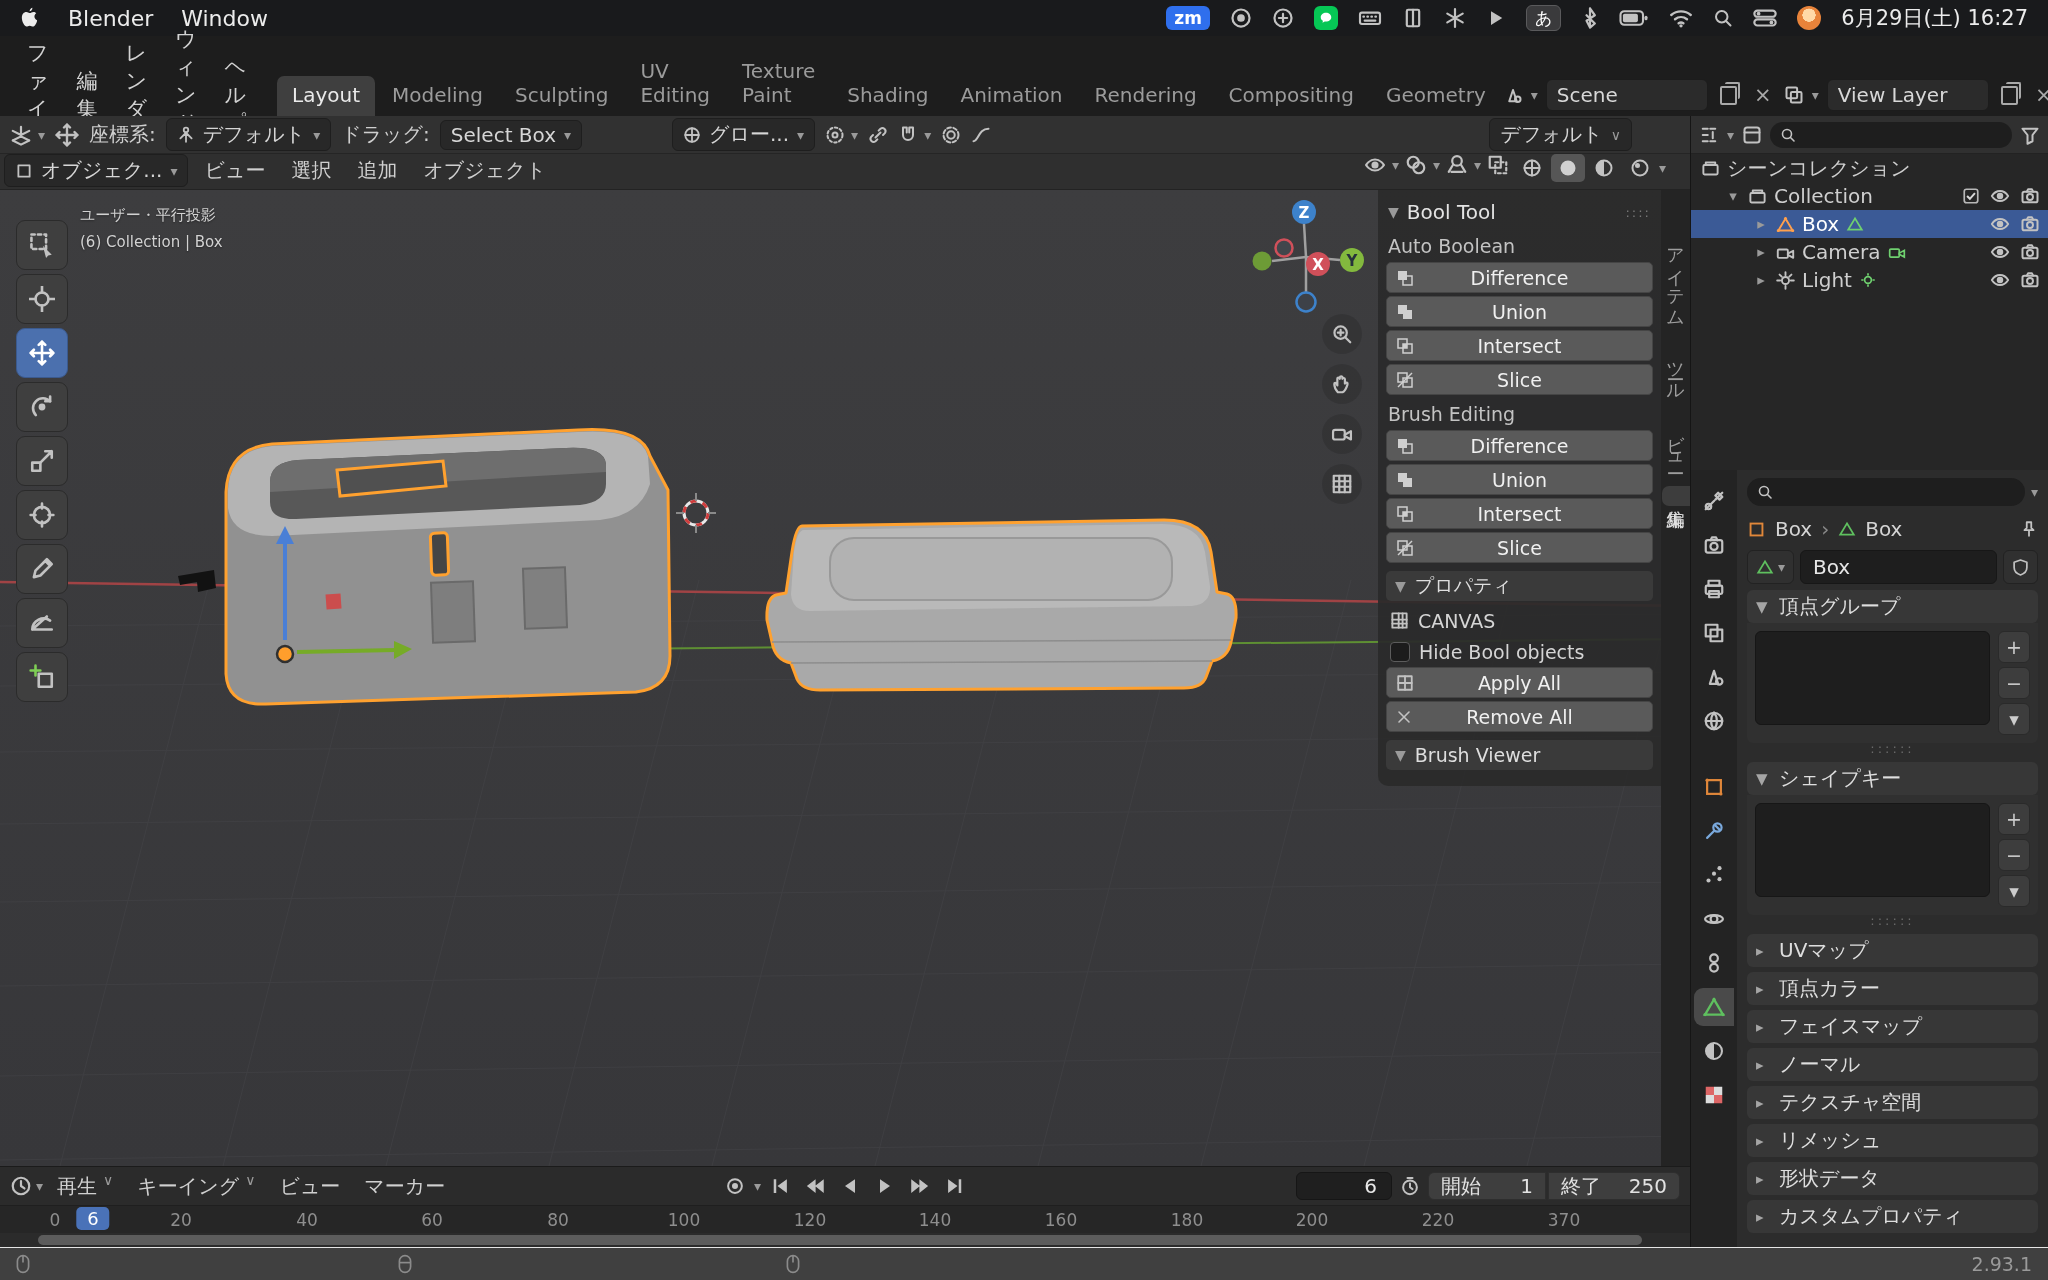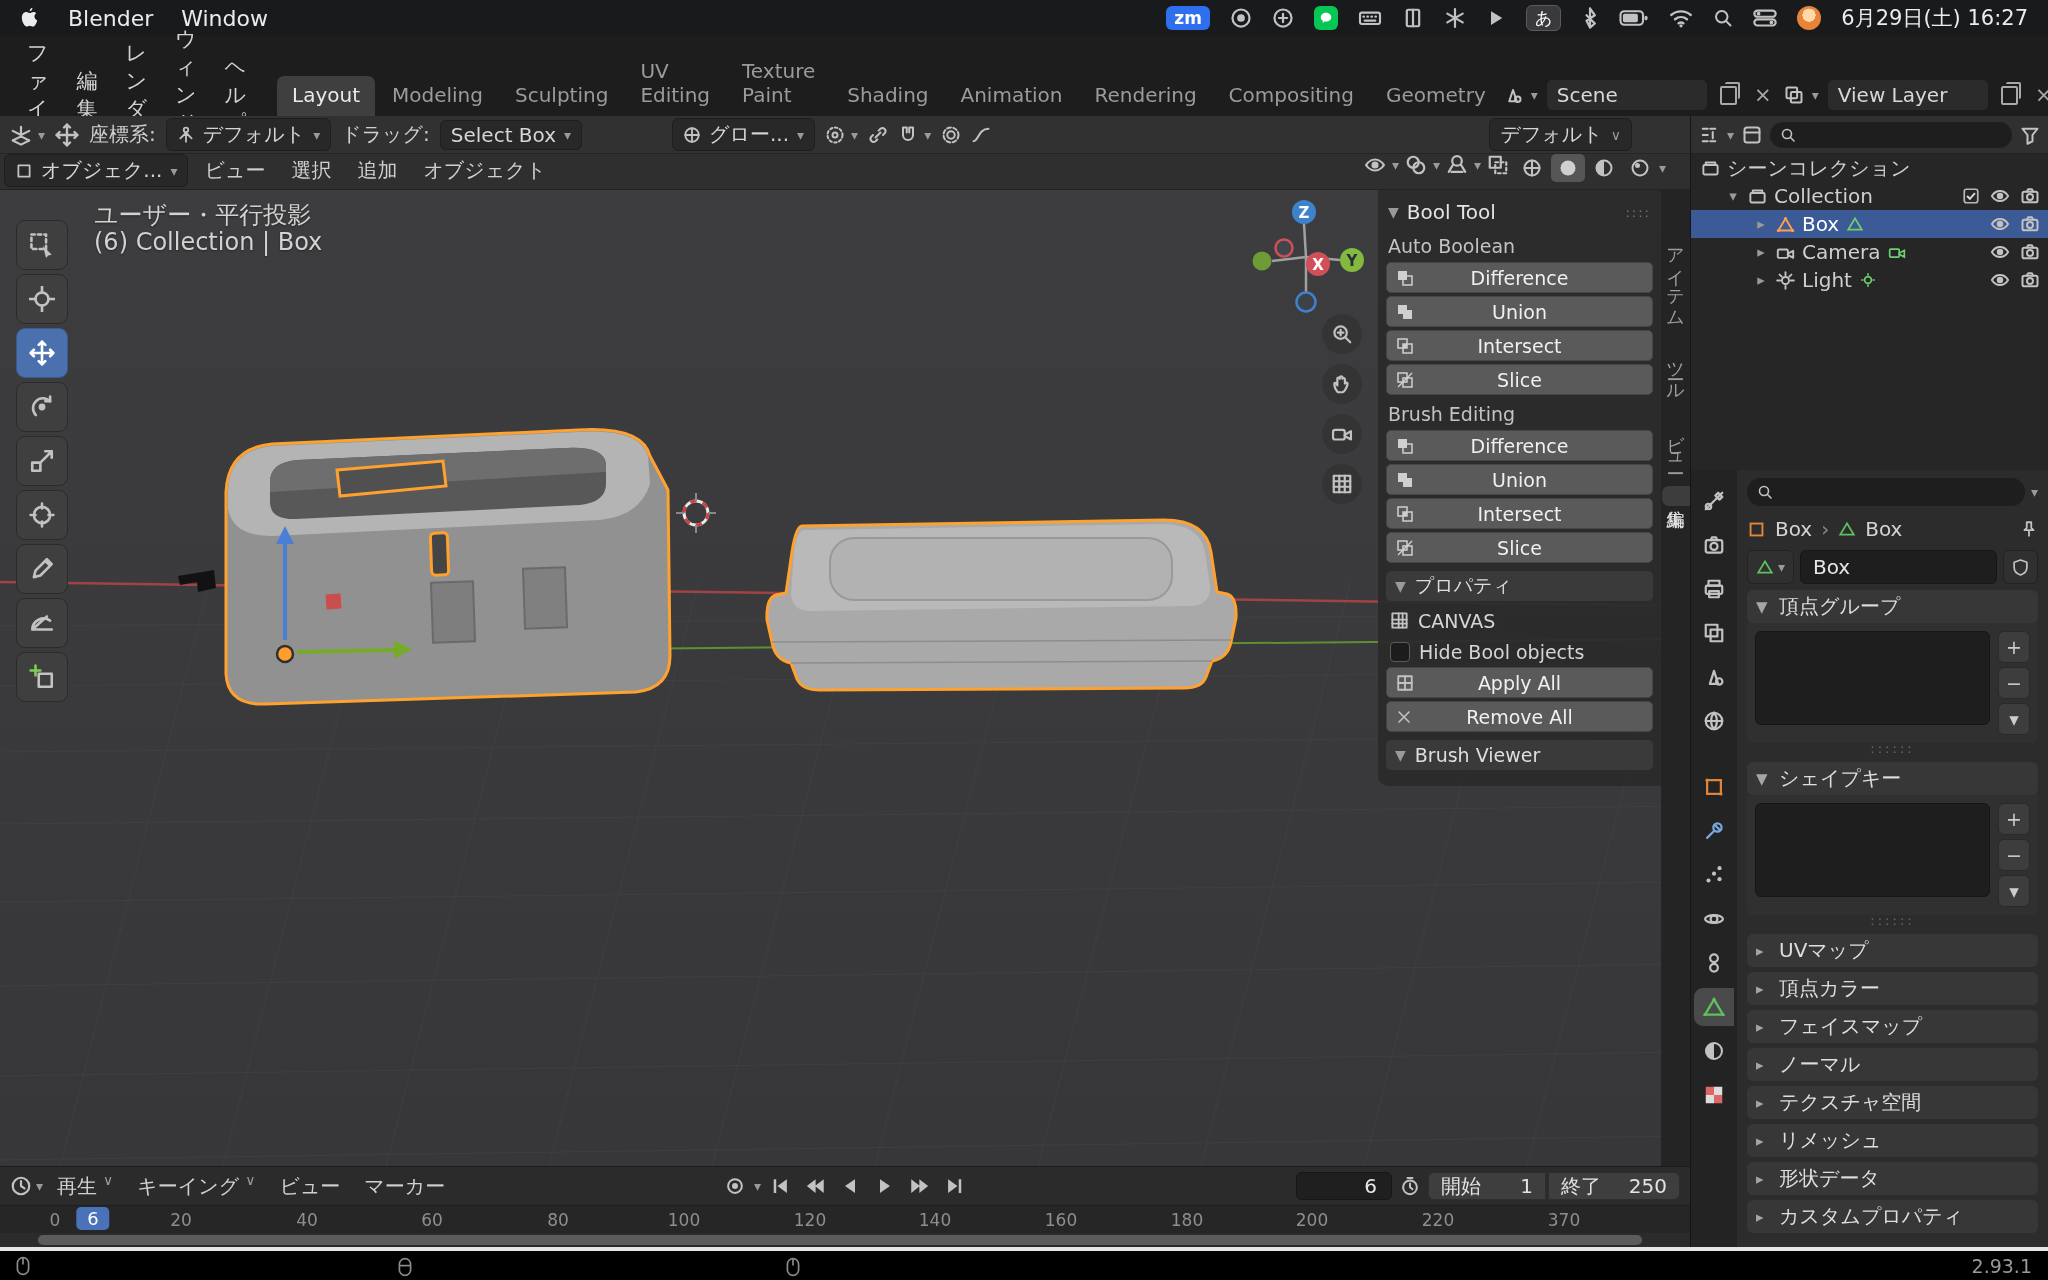--- a/index.html
+++ b/index.html
@@ -45,21 +45,21 @@
   .fld{display:flex;align-items:center;gap:8px;background:#282828;border:1px solid #1e1e1e;border-radius:6px;padding:2px 10px;color:#d6d6d6;white-space:nowrap}
   .hmenu{padding:3px 10px;border-radius:5px}
   .hspacer{flex:1}
   .hgroup{display:flex;align-items:center;gap:6px}
   .shadebtn{display:flex;align-items:center;justify-content:center;width:34px;height:28px;border-radius:5px}
   .shadebtn.active{background:#565656}
 
   
   .canvas{position:absolute;left:0;top:190px;width:1690px;height:976px;background:linear-gradient(#3d3d3f,#37373a);overflow:hidden}
   .scene{position:absolute;left:0;top:0}
-  .vpinfo{position:absolute;left:94px;top:12px;font-size:24px;color:#d2d2d2;line-height:27px;text-shadow:0 1px 2px #00000066}
+  .vpinfo{position:absolute;left:80px;top:12px;font-size:15px;color:#d2d2d2;line-height:27px;text-shadow:0 1px 2px #00000066}
   .gz{font-size:15px;fill:#fff;text-anchor:middle;font-weight:bold}
   .gzd{fill:#26313b}
 
   
   .tools{position:absolute;left:16px;top:30px;display:flex;flex-direction:column;gap:4px}
   .tool{width:50px;height:48px;background:#3f3f3f;border:1px solid #2b2b2b;border-radius:9px;display:flex;align-items:center;justify-content:center}
   .tool.active{background:#4b70ae;border-color:#3b5a8e}
 
   
   .navbtns{position:absolute;left:1322px;top:124px;display:flex;flex-direction:column;gap:10px}
@@ -120,21 +120,21 @@
   .tl-right{margin-left:auto;display:flex;gap:8px;align-items:center}
   .tl-frame{width:96px;height:28px;background:#1f1f1f;border:1px solid #161616;border-radius:6px;display:flex;align-items:center;justify-content:flex-end;padding-right:14px;color:#e8e8e8;box-sizing:border-box}
   .tl-se{display:flex;align-items:center;justify-content:space-between;background:#3e3e3e;border:1px solid #2e2e2e;height:28px;padding:0 12px;box-sizing:border-box;color:#e2e2e2}
   .tl-ruler{position:relative;height:27px;background:#262626;border-top:1px solid #1f1f1f}
   .tick{position:absolute;top:4px;transform:translateX(-50%);font-size:17px;color:#8e8e8e}
   .curbadge{position:absolute;top:1px;transform:translateX(-50%);background:#4a72b8;color:#fff;border-radius:5px;padding:1px 11px;font-size:18px}
   .tl-scroll{position:relative;height:15px}
   .thumb{position:absolute;left:38px;right:48px;top:2px;height:10px;background:#5c5c5c;border-radius:5px}
 
   
-  .status{position:absolute;left:0;top:1247px;width:2048px;height:33px;background:#000000;border-top:4px solid #e5e5e5;display:flex;align-items:center;padding:0 16px;color:#8b8b8b;font-size:19px;box-sizing:border-box}
+  .status{position:absolute;left:0;top:1247px;width:2048px;height:33px;background:#404040;border-top:1px solid #e5e5e5;display:flex;align-items:center;padding:0 16px;color:#8b8b8b;font-size:19px;box-sizing:border-box}
   .mouse-hint{position:absolute;top:6px}
   .version{margin-left:auto;color:#9a9a9a}
 </style>
 </head>
 <body>
 
 <div id="root">
 
   <div class="macbar">
     <svg width="20" height="24" viewBox="0 0 16 20">

